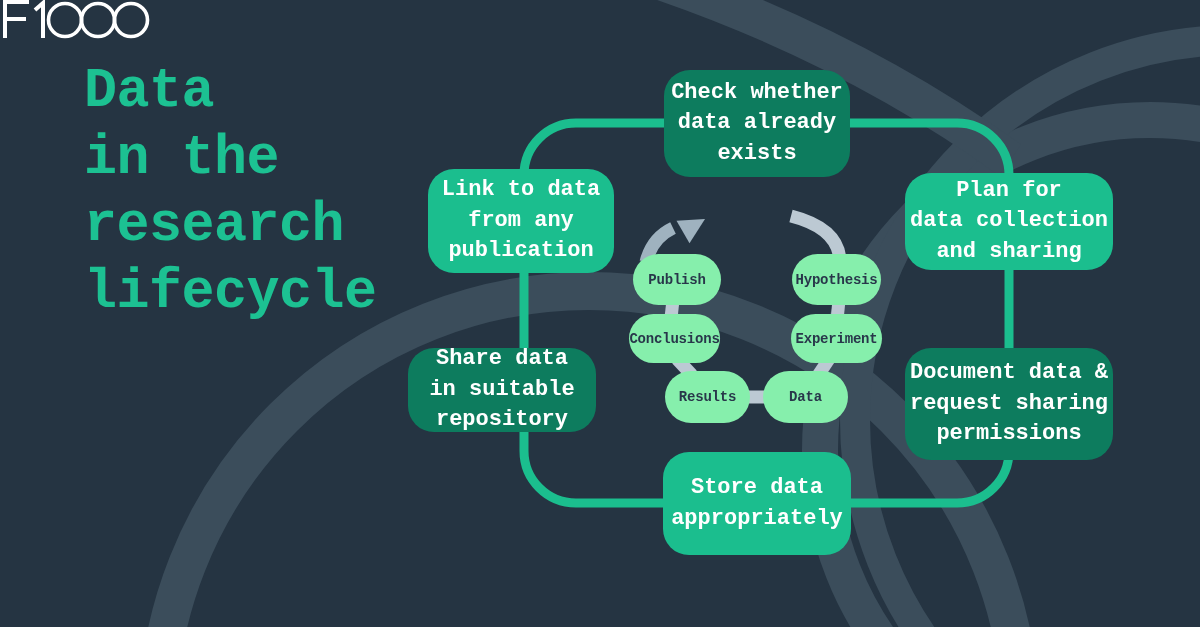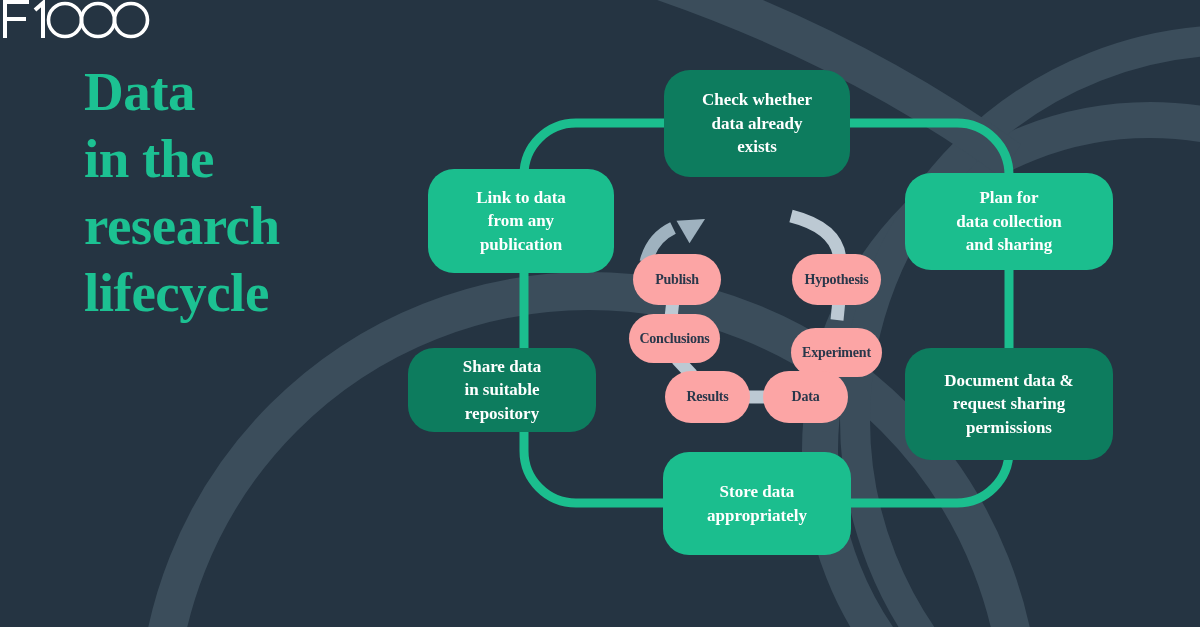--- a/index.html
+++ b/index.html
@@ -1,52 +1,52 @@
 <!DOCTYPE html>
 <html><head>
 <meta charset="utf-8">
 <style>
   html,body{margin:0;padding:0;background:#1b2733;}
   .canvas{
     position:relative;width:1200px;height:627px;overflow:hidden;
     background:#253442;
-    font-family:Liberation Serif, serif;
+    font-family:Liberation Mono, monospace;
   }
   .canvas svg{position:absolute;left:0;top:0;}
   
   .title{
     position:absolute;left:84px;top:58px;margin:0;
     font-size:55px;line-height:67px;font-weight:bold;
     color:#1CC192;white-space:pre-line;letter-spacing:-0.5px;
   }
   
   .box{
     position:absolute;display:flex;align-items:center;justify-content:center;
     text-align:center;color:#ffffff;font-weight:bold;
-    font-size:17px;line-height:1.38;border-radius:26px;white-space:pre-line;
+    font-size:22px;line-height:1.38;border-radius:26px;white-space:pre-line;
   }
   .dark{background:#0D7C5E;}
   .bright{background:#1BBE8E;}
   .bx-check   {left:664px;top:70px; width:186px;height:107px;}
   .bx-plan    {left:905px;top:173px;width:208px;height:97px;}
   .bx-document{left:905px;top:348px;width:208px;height:112px;}
   .bx-store   {left:663px;top:452px;width:188px;height:103px;}
   .bx-share   {left:408px;top:348px;width:188px;height:84px;}
   .bx-link    {left:428px;top:169px;width:186px;height:104px;align-items:center;}
   
   .node{
     position:absolute;display:flex;align-items:center;justify-content:center;
-    background:#fca5a5;color:#28374A;font-weight:bold;font-size:14px;
+    background:#86efac;color:#28374A;font-weight:bold;font-size:14px;
     letter-spacing:-0.2px;border-radius:30px;text-align:center;
   }
   .nd-idea{left:718px;top:195px;width:76px;height:56px;background:#9FB2BF;color:#ffffff;font-size:20px;border-radius:26px;}
   .nd-publish    {left:633px;top:254px;width:88px;height:51px;}
   .nd-hypothesis {left:792px;top:254px;width:89px;height:51px;}
   .nd-conclusions{left:629px;top:314px;width:91px;height:49px;}
-  .nd-experiment {left:791px;top:328px;width:91px;height:49px;}
+  .nd-experiment {left:791px;top:314px;width:91px;height:49px;}
   .nd-results    {left:665px;top:371px;width:85px;height:52px;}
   .nd-data       {left:763px;top:371px;width:85px;height:52px;}
   .logo{position:absolute;left:80px;top:519px;}
 </style>
 </head>
 <body>
 
 <div class="canvas">
 
   <svg width="1200" height="627" viewBox="0 0 1200 627">

